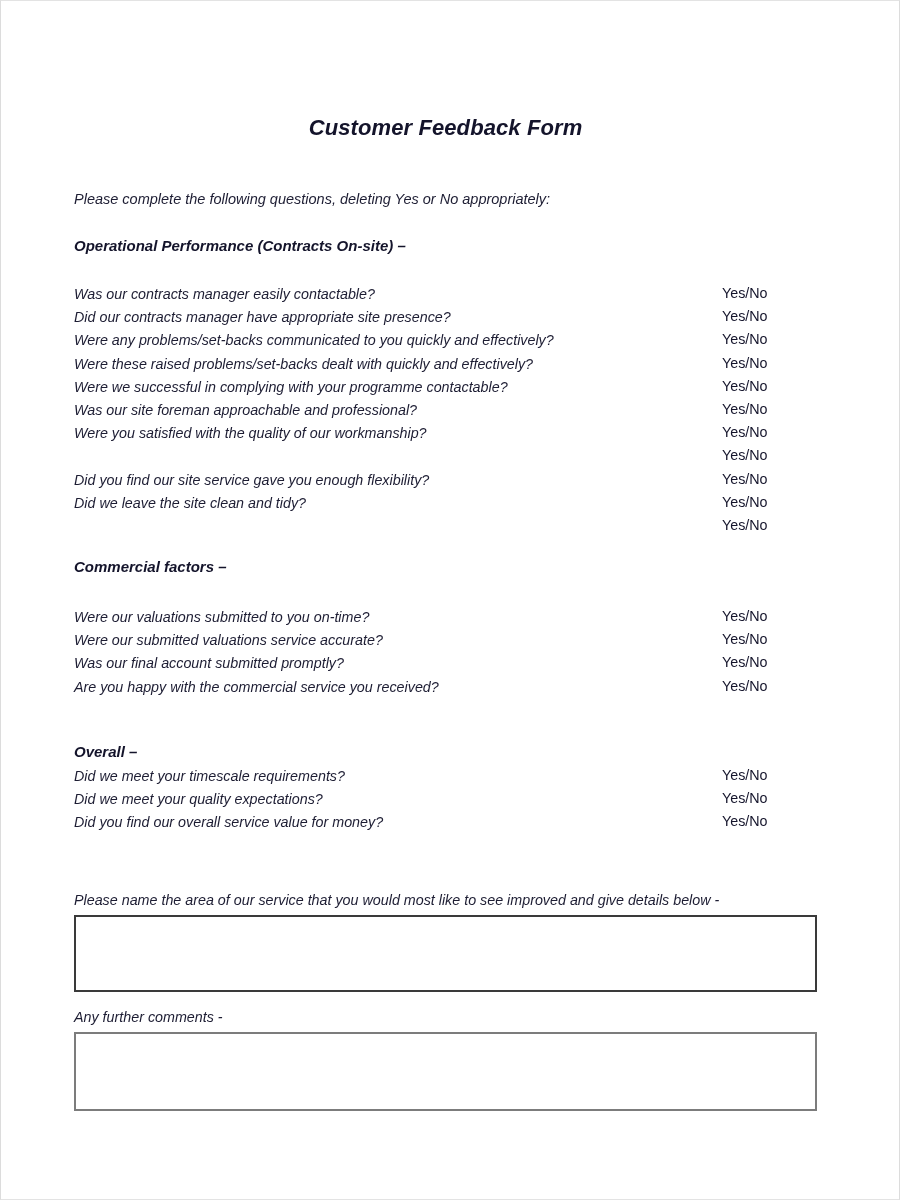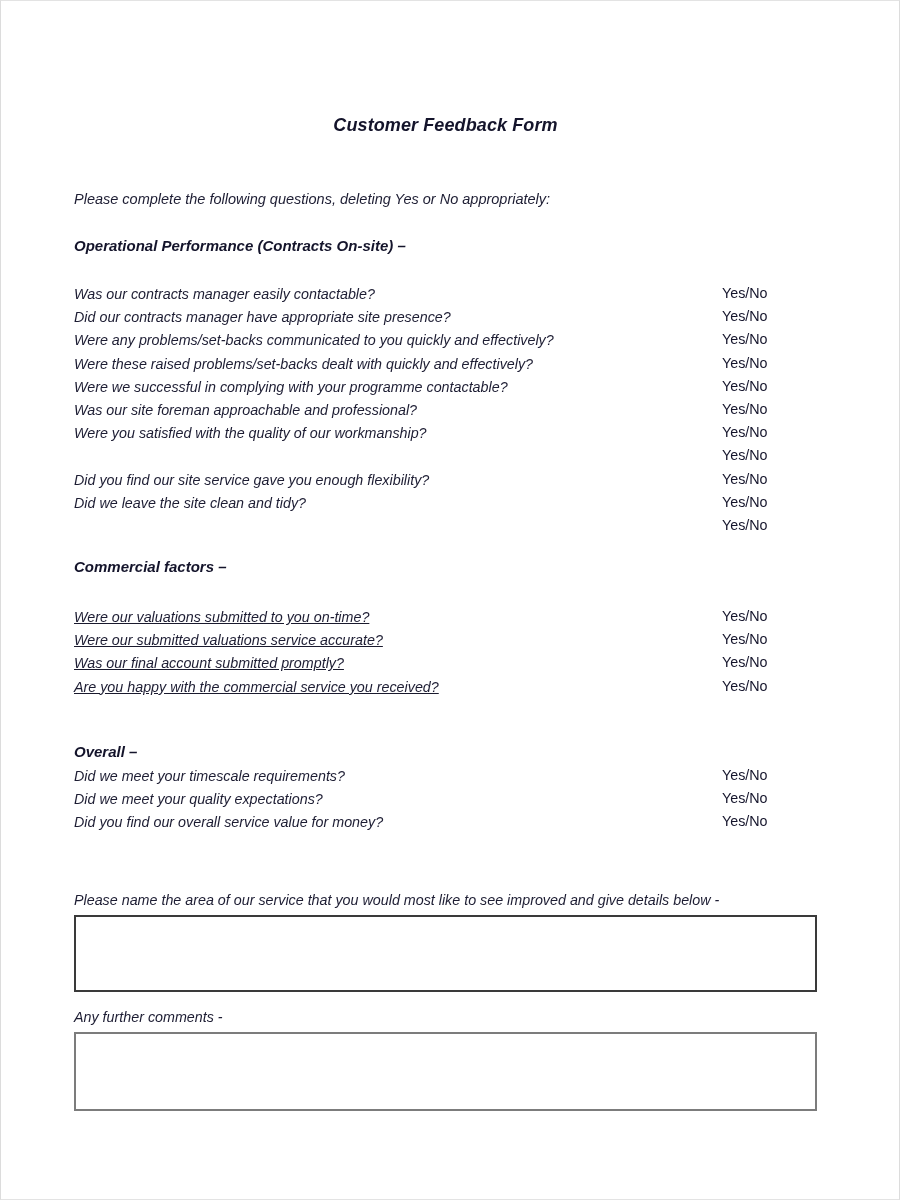--- a/index.html
+++ b/index.html
@@ -32,21 +32,21 @@
     top: 0;
     width: 743px;
   }
 
   .doc-title {
     position: absolute;
     left: 0;
     top: 114px;
     width: 743px;
     text-align: center;
-    font-size: 18px;
+    font-size: 22px;
     font-weight: bold;
     font-style: italic;
     letter-spacing: 0.1px;
     color: #14142b;
   }
 
   .intro {
     position: absolute;
     left: 0;
     top: 190px;
@@ -112,21 +112,21 @@
 
   .box-comments {
     border: 2px solid #7c7c7c;
     height: 79px;
   }
 
   
   #op-heading   { position: absolute; left: 0; top: 236px; }
   #op-list      { top: 281px; }
   #com-heading  { position: absolute; left: 0; top: 557px; }
-  #com-list     { top: 604px; text-decoration: underline; }
+  #com-list     { top: 604px; }
   #ov-heading   { position: absolute; left: 0; top: 742px; }
   #ov-list      { top: 763px; }
   #improve-label{ position: absolute; left: 0; top: 891px; }
   #improve-box  { position: absolute; left: 0; top: 914px; }
   #comments-label{ position: absolute; left: 0; top: 1008px; }
   #comments-box { position: absolute; left: 0; top: 1031px; }
 </style>
 </head>
 <body>
 

